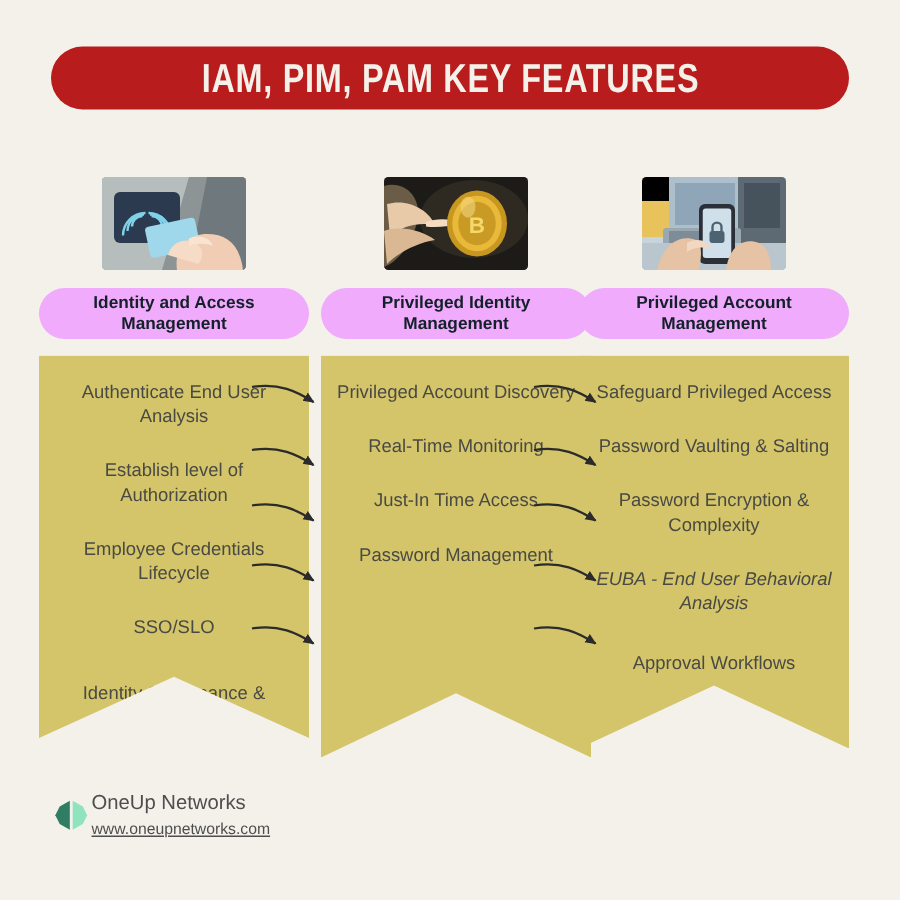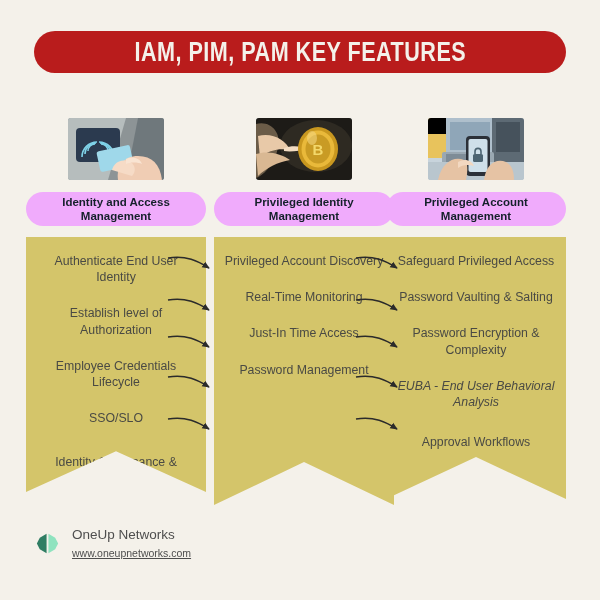--- a/index.html
+++ b/index.html
@@ -125,21 +125,20 @@
     pointer-events: none;
   }
 
   
   .footer {
     position: absolute;
     left: 34px;
     top: 527px;
     display: flex;
     align-items: center;
-    gap: 11px;
   }
   .logo-mark { width: 27px; height: 27px; display: block; }
   .brand-name {
     font-size: 13.5px;
     color: #4e4e4e;
     line-height: 1.15;
   }
   .brand-url {
     font-size: 10.5px;
     color: #4e4e4e;
@@ -174,21 +173,21 @@
         <rect x="30" y="30" width="34" height="21" rx="2.5" fill="#9fd8ea" transform="rotate(-12 47 40)"></rect>
         <path d="M50 62 C48 48 56 38 70 38 C84 38 92 46 94 62 Z" fill="#f0cdb4"></path>
         <path d="M44 52 C46 44 54 40 62 44 C68 47 68 54 64 58 Z" fill="#f6dbc6"></path>
         <path d="M58 41 C64 38 72 40 74 46 C70 44 62 44 58 46 Z" fill="#f9e4d2"></path>
       </svg>
     </div>
     <div class="head-pill">
       <div class="head-text">Identity and Access Management</div>
     </div>
     <div class="banner b0">
-      <div class="feature">Authenticate End User Identity</div>
+      <div class="feature">Authenticate End User Analysis</div>
       <div class="feature">Establish level of Authorization</div>
       <div class="feature">Employee Credentials Lifecycle</div>
       <div class="feature">SSO/SLO</div>
       <div class="feature">Identity Governance &amp; Administration</div>
     </div>
   </div>
 
   <div class="column c1">
     <div class="photo">
       <svg viewBox="0 0 96 62" preserveAspectRatio="none">

